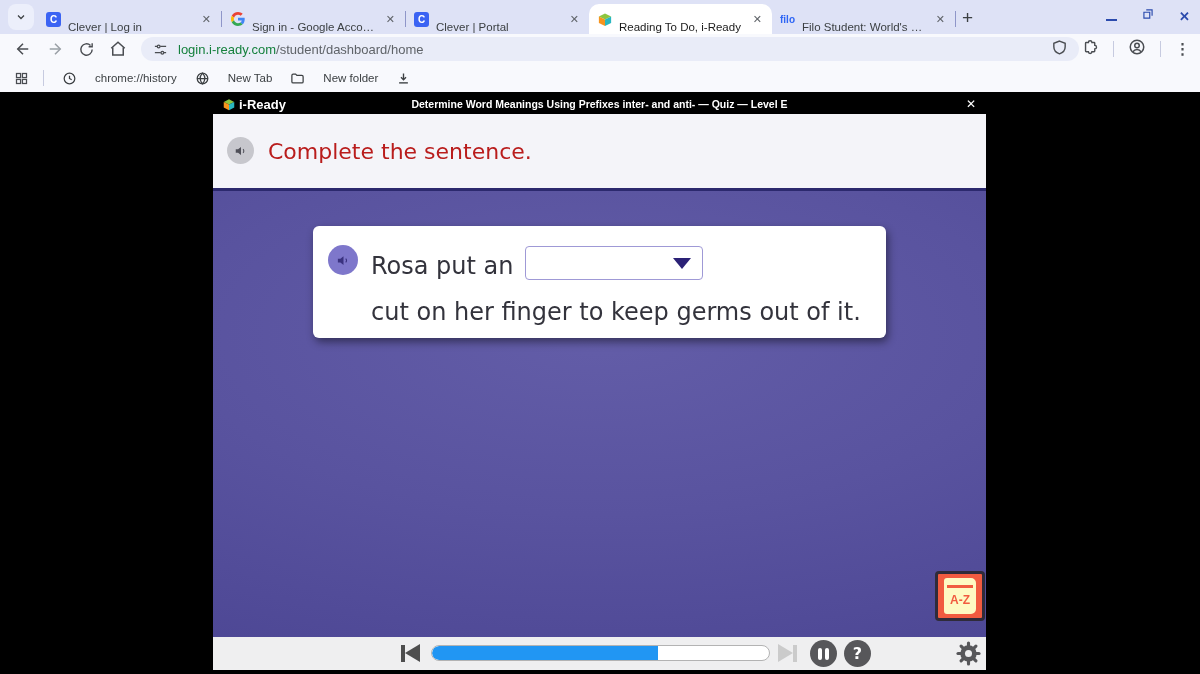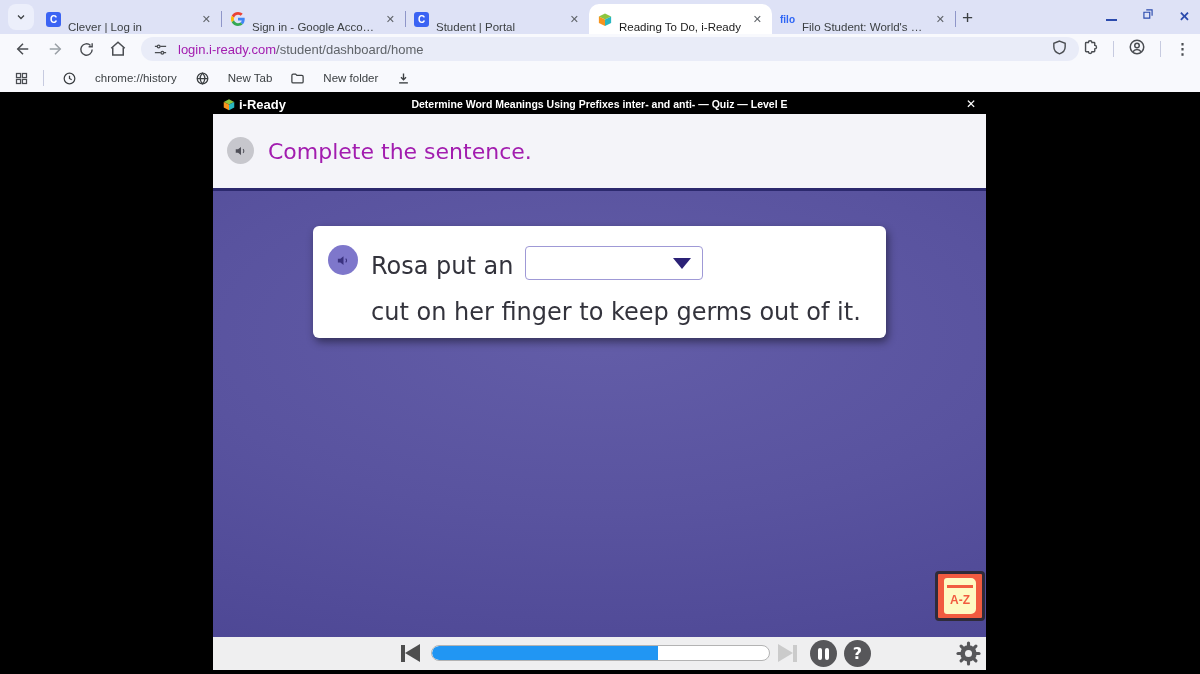--- a/index.html
+++ b/index.html
@@ -24,21 +24,21 @@
   .win-controls{position:absolute;right:10px;top:6px;display:flex;gap:24px;align-items:center;color:#2b4bad;height:20px;}
   .win-min{width:11px;height:2px;background:#2b4bad;margin-top:8px;}
   .win-close{font-size:13px;font-weight:bold;}
 
   .toolbar{position:absolute;left:0;top:34px;width:1200px;height:30px;background:#f8f9fd;
            display:flex;align-items:center;}
   .nav-btn{margin-left:14px;display:flex;align-items:center;}
   .omnibox{margin-left:14px;width:938px;height:24px;background:#e9ecf8;border-radius:12px;
            display:flex;align-items:center;gap:10px;padding:0 12px;box-sizing:border-box;}
   .omnibox .url{font-size:13px;white-space:nowrap;}
-  .url .domain{color:#a21caf;}
+  .url .domain{color:#15803d;}
   .url .path{color:#5f6368;}
   .toolbar-right{position:absolute;right:10px;top:34px;height:30px;display:flex;align-items:center;gap:14px;}
   .vdiv{width:1px;height:16px;background:#c7cbe0;}
   .kebab{font-size:15px;color:#4a4d52;font-weight:bold;letter-spacing:0;}
 
   .bookmarks{position:absolute;left:0;top:64px;width:1200px;height:28px;background:#f8f9fd;
              display:flex;align-items:center;font-size:11.5px;color:#3c4043;}
   .bm-item{display:flex;align-items:center;gap:18px;margin-left:18px;}
 
   
@@ -49,21 +49,21 @@
   .brand{position:absolute;left:10px;top:0;height:19px;display:flex;align-items:center;gap:4px;
          color:#fff;font-size:13px;font-weight:bold;}
   .qtitle{position:absolute;left:0;top:0;width:100%;height:19px;line-height:19px;text-align:center;
           color:#fff;font-size:10.5px;font-weight:600;}
   .qclose{position:absolute;right:10px;top:0;height:19px;line-height:19px;color:#fff;font-size:12px;}
 
   .prompt-band{position:absolute;left:0;top:19px;width:100%;height:74px;background:#f4f4f9;}
   .speaker{border-radius:50%;display:flex;align-items:center;justify-content:center;}
   .speaker.gray{position:absolute;left:14px;top:23px;width:27px;height:27px;background:#c7c7cd;}
   .prompt-text{position:absolute;left:55px;top:0;height:74px;display:flex;align-items:center;
-               font-size:22px;color:#a21caf;font-family:"DejaVu Sans",sans-serif;}
+               font-size:22px;color:#b91c1c;font-family:"DejaVu Sans",sans-serif;}
 
   .navy-line{position:absolute;left:0;top:93px;width:100%;height:3px;background:#2c296e;}
 
   .stage{position:absolute;left:0;top:96px;width:100%;height:446px;
          background:radial-gradient(120% 90% at 50% 32%, #635da8 0%, #59539f 45%, #4a4492 100%);}
 
   .card{position:absolute;left:100px;top:35px;width:573px;height:112px;background:#fff;border-radius:6px;
         box-shadow:2px 4px 9px rgba(0,0,0,.45);font-family:"DejaVu Sans",sans-serif;}
   .speaker.purple{position:absolute;left:15px;top:19px;width:30px;height:30px;background:#7e77cb;}
   .sentence{position:absolute;left:58px;top:10px;width:505px;color:#33333c;font-size:24px;}
@@ -131,21 +131,21 @@
             <path fill="#34A853" d="M24 48c6.48 0 11.93-2.13 15.89-5.81l-7.73-6c-2.15 1.45-4.92 2.3-8.16 2.3-6.26 0-11.57-4.22-13.47-9.91l-7.98 6.19C6.51 42.62 14.62 48 24 48z"></path>
           </svg>
       </span>
       <span class="tab-title">Sign in - Google Accounts</span>
       <span class="tab-close">✕</span>
     </div>
     <div class="tab-divider"></div>
 
     <div class="tab">
       <span class="favicon clever">C</span>
-      <span class="tab-title">Student | Portal</span>
+      <span class="tab-title">Clever | Portal</span>
       <span class="tab-close">✕</span>
     </div>
 
     <div class="tab active">
       <span class="favicon">
         <svg width="14" height="15" viewBox="0 0 16 16">
             <polygon points="8,1 15,4.5 8,8 1,4.5" fill="#8dc63f"></polygon>
             <polygon points="1,4.5 8,8 8,15.5 1,12" fill="#f7941e"></polygon>
             <polygon points="15,4.5 8,8 8,15.5 15,12" fill="#29b7c1"></polygon>
           </svg>

